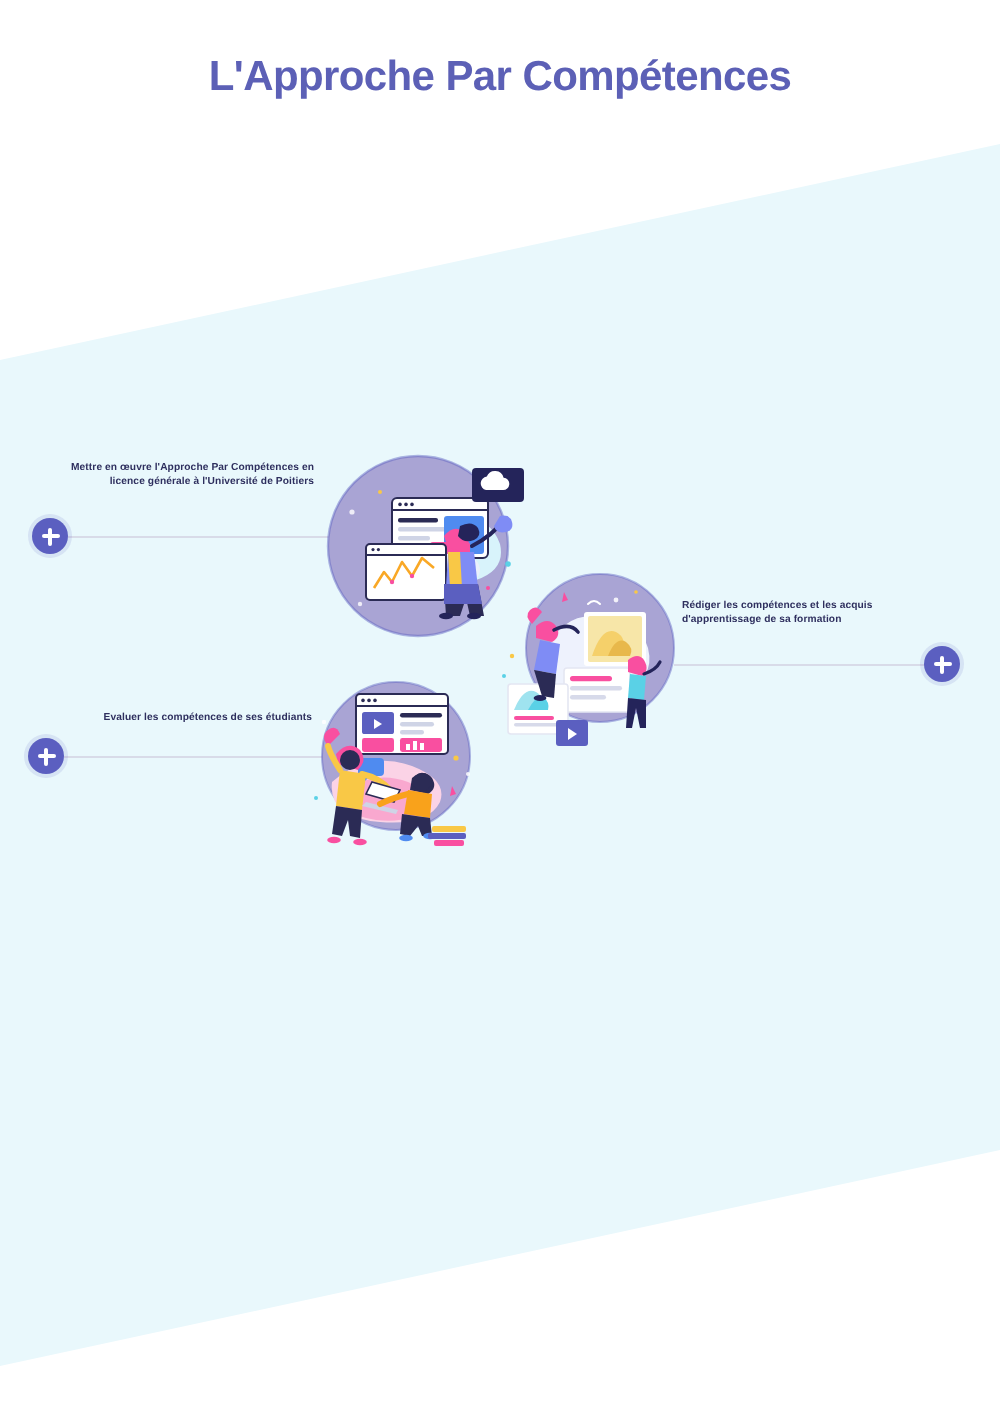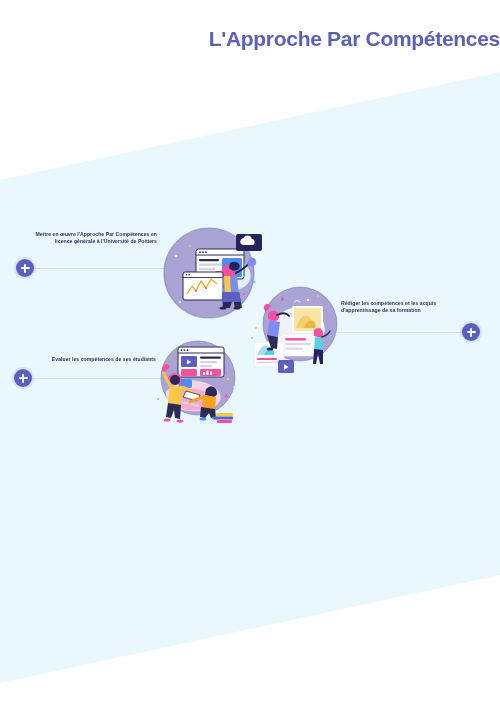--- a/index.html
+++ b/index.html
@@ -15,21 +15,21 @@
   
   .bg-band{
     position:absolute;left:0;top:0;width:500px;height:708px;
     z-index:0;pointer-events:none;
   }
 
   
   .title{
     position:absolute;
     left:0;right:0;top:27px;
-    text-align:right;
+    text-align:center;
     font-size:21px;
     font-weight:bold;
     letter-spacing:-0.3px;
     color:#5c60b6;
     z-index:5;
   }
 
   .node-label{
     position:absolute;
     font-size:5.1px;

